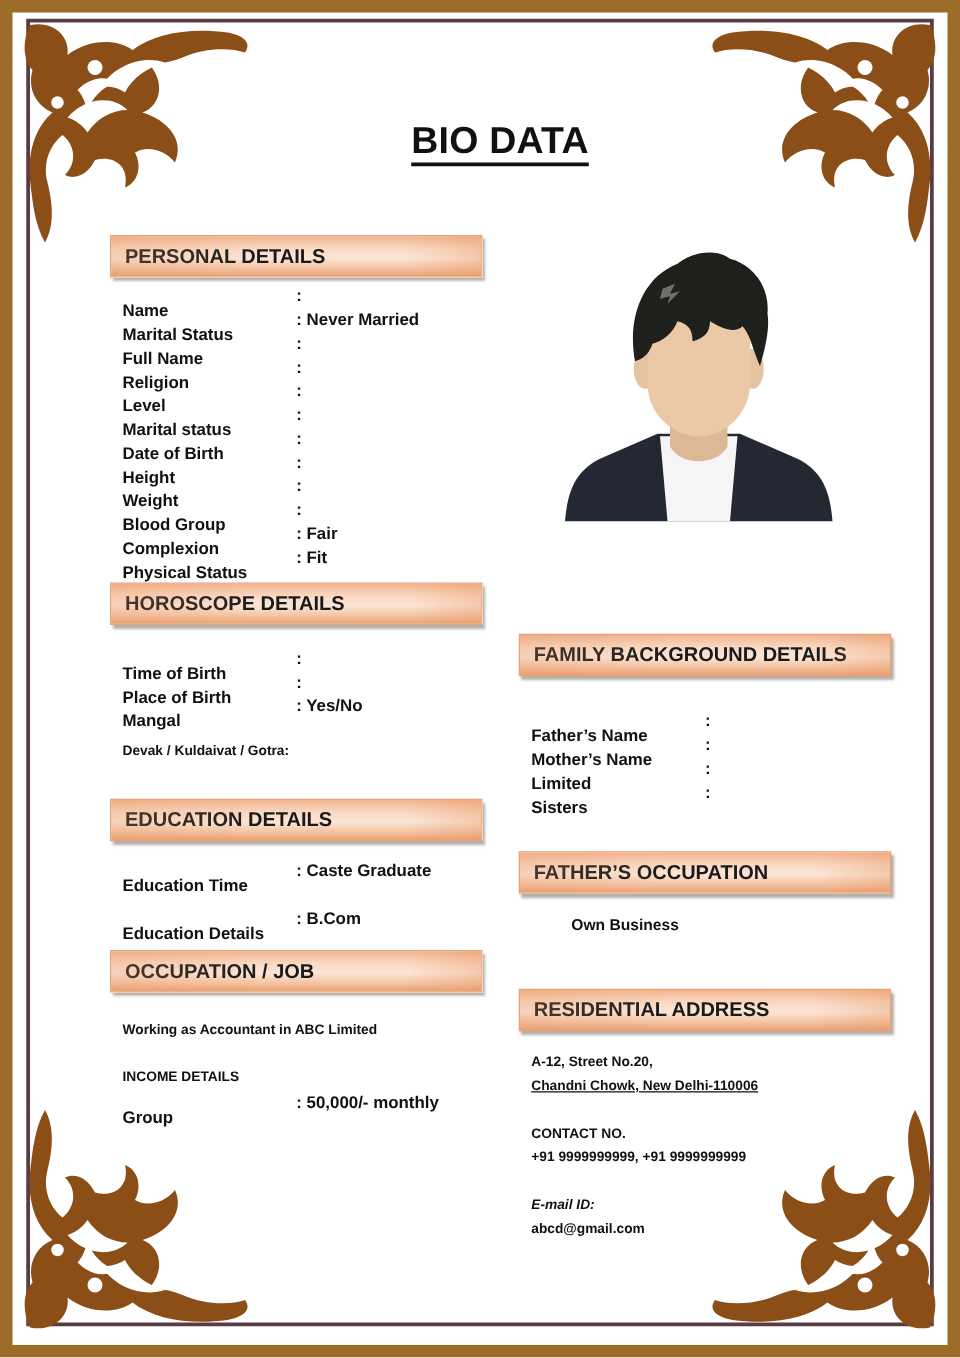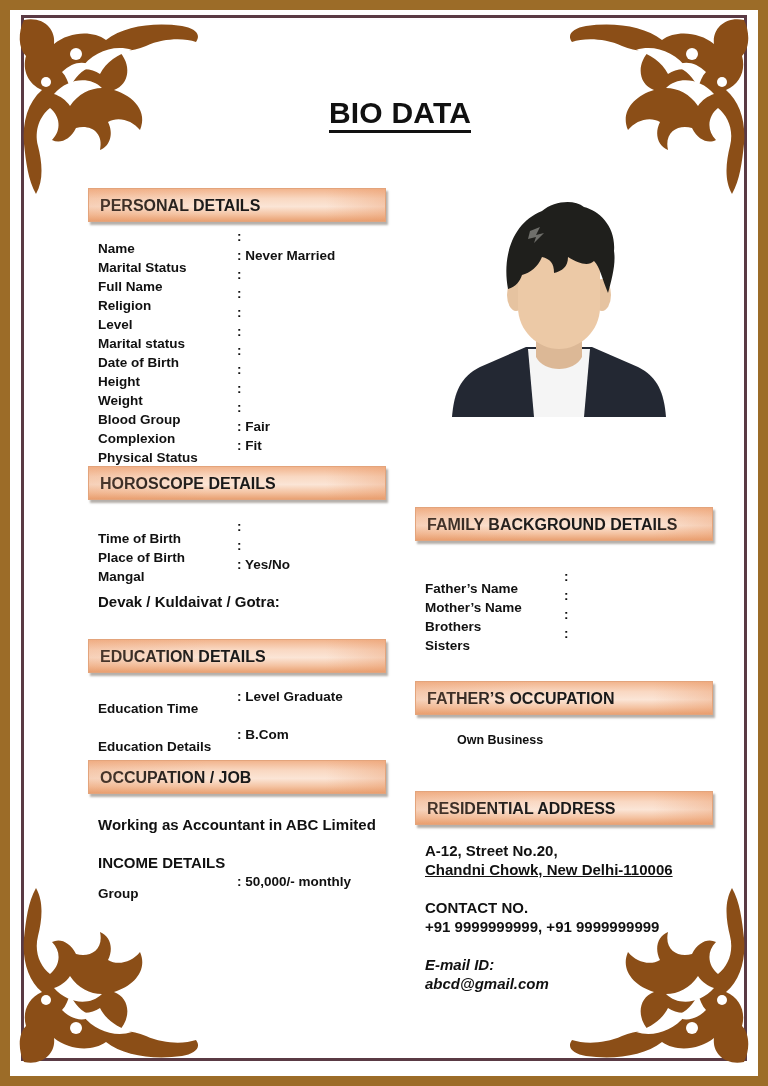--- a/index.html
+++ b/index.html
@@ -45,21 +45,21 @@
     pointer-events:none;
   }
 
   .row {
     position:absolute; font-size:13.5px; font-weight:bold; line-height:19px;
     white-space:nowrap;
   }
   .row .lbl { position:absolute; left:0; top:0;margin-top:12px; }
   .row .val { position:absolute; top:0; }
   .txt {
-    position:absolute; font-size:15px; font-weight:bold; line-height:19px;
+    position:absolute; font-size:11px; font-weight:bold; line-height:19px;
     white-space:nowrap;
   }
   .txt.small { font-size:12.5px; }
 
   .avatar { position:absolute; left:450px; top:197px; width:218px; height:222px; }
   .avatar svg { width:100%; height:100%; display:block; }
 </style>
 </head>
 <body>
 
@@ -215,21 +215,21 @@
     <span class="lbl">Mangal</span>
     <span class="val" style="left:139px">:  Yes/No</span>
   </div>
 <div class="txt" style="left:98px; top:592px;">Devak / Kuldaivat / Gotra:</div>
 
 <div class="sec-head" style="left:88px; top:639px; width:298px;">
   <span>EDUCATION DETAILS</span>
 </div>
 <div class="row" style="left:98px; top:687px;">
     <span class="lbl">Education Time</span>
-    <span class="val" style="left:139px">:  Level Graduate</span>
+    <span class="val" style="left:139px">:  Caste Graduate</span>
   </div>
 <div class="row" style="left:98px; top:725px;">
     <span class="lbl">Education Details</span>
     <span class="val" style="left:139px">:  B.Com</span>
   </div>
 
 <div class="sec-head" style="left:88px; top:760px; width:298px;">
   <span>OCCUPATION / JOB</span>
 </div>
 <div class="txt" style="left:98px; top:815px;">Working as Accountant in ABC Limited</div>
@@ -244,34 +244,34 @@
 </div>
 <div class="row" style="left:425px; top:567px;">
     <span class="lbl">Father’s Name</span>
     <span class="val" style="left:139px">:</span>
   </div>
 <div class="row" style="left:425px; top:586px;">
     <span class="lbl">Mother’s Name</span>
     <span class="val" style="left:139px">:</span>
   </div>
 <div class="row" style="left:425px; top:605px;">
-    <span class="lbl">Brothers</span>
+    <span class="lbl">Limited</span>
     <span class="val" style="left:139px">:</span>
   </div>
 <div class="row" style="left:425px; top:624px;">
     <span class="lbl">Sisters</span>
     <span class="val" style="left:139px">:</span>
   </div>
 
 <div class="sec-head" style="left:415px; top:681px; width:298px;">
   <span>FATHER’S OCCUPATION</span>
 </div>
 <div class="txt small" style="left:425px; top:731px;margin-left:32px;">Own Business</div>
 
 <div class="sec-head" style="left:415px; top:791px; width:298px;">
   <span>RESIDENTIAL ADDRESS</span>
 </div>
 <div class="txt" style="left:425px; top:841px;">A-12, Street No.20,</div>
 <div class="txt" style="left:425px; top:860px;text-decoration:underline;">Chandni Chowk, New Delhi-110006</div>
 <div class="txt" style="left:425px; top:898px;">CONTACT NO.</div>
 <div class="txt" style="left:425px; top:917px;">+91 9999999999, +91 9999999999</div>
 <div class="txt" style="left:425px; top:955px;font-style:italic;">E-mail ID:</div>
-<div class="txt" style="left:425px; top:974px;font-style:italic;">abcd@gmail.com</div>
+<div class="txt" style="left:425px; top:974px;">abcd@gmail.com</div>
 
 </body></html>

